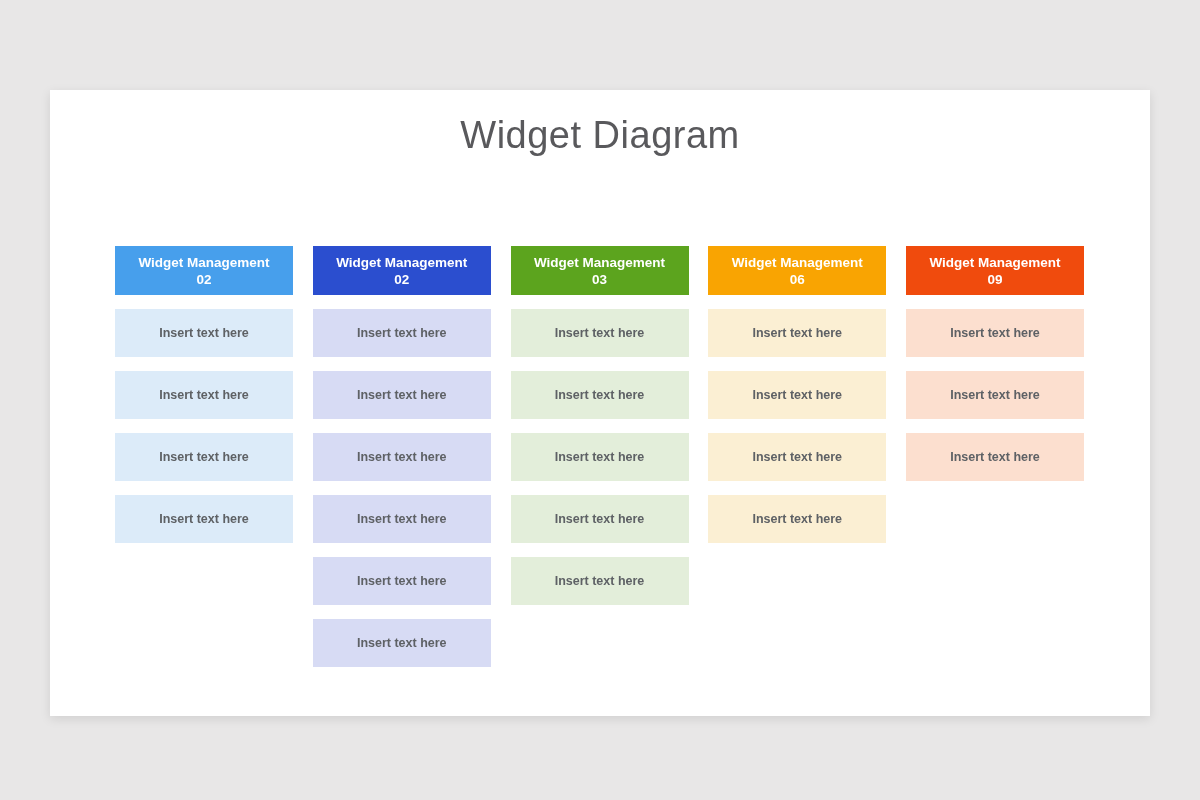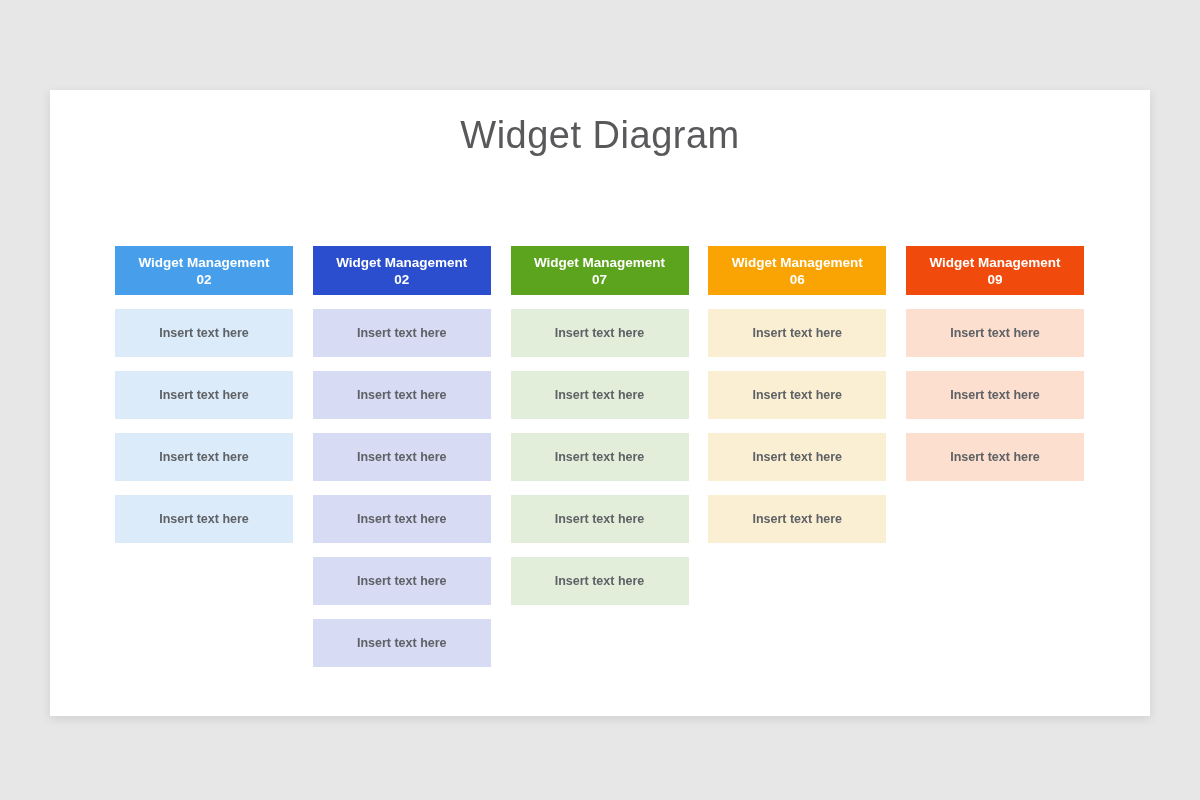--- a/index.html
+++ b/index.html
@@ -100,21 +100,21 @@
   <div class="item" style="background: rgb(215, 219, 244);">Insert text here</div>
         <div class="item" style="background: rgb(215, 219, 244);">Insert text here</div>
         <div class="item" style="background: rgb(215, 219, 244);">Insert text here</div>
         <div class="item" style="background: rgb(215, 219, 244);">Insert text here</div>
         <div class="item" style="background: rgb(215, 219, 244);">Insert text here</div>
         <div class="item" style="background: rgb(215, 219, 244);">Insert text here</div>
       </div>
       <div class="col">
     <div class="col-header" style="background: rgb(92, 164, 30);">
       <div>Widget Management</div>
-      <div>07</div>
+      <div>03</div>
     </div>
   <div class="item" style="background: rgb(227, 238, 218);">Insert text here</div>
         <div class="item" style="background: rgb(227, 238, 218);">Insert text here</div>
         <div class="item" style="background: rgb(227, 238, 218);">Insert text here</div>
         <div class="item" style="background: rgb(227, 238, 218);">Insert text here</div>
         <div class="item" style="background: rgb(227, 238, 218);">Insert text here</div>
       </div>
       <div class="col">
     <div class="col-header" style="background: rgb(249, 164, 2);">
       <div>Widget Management</div>

